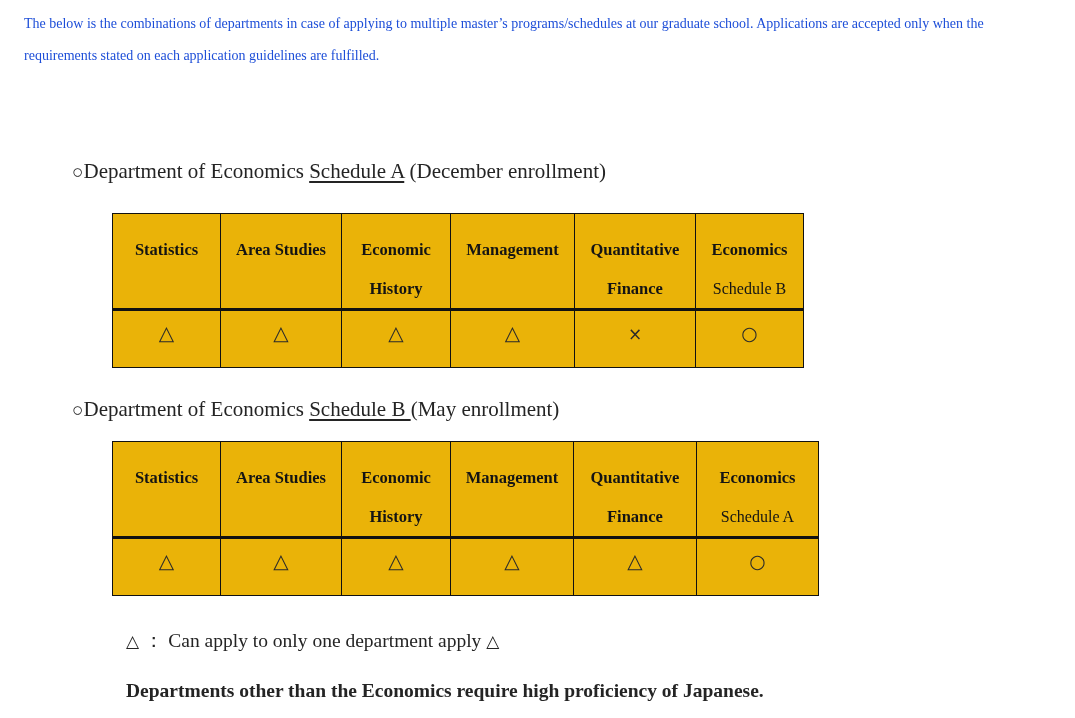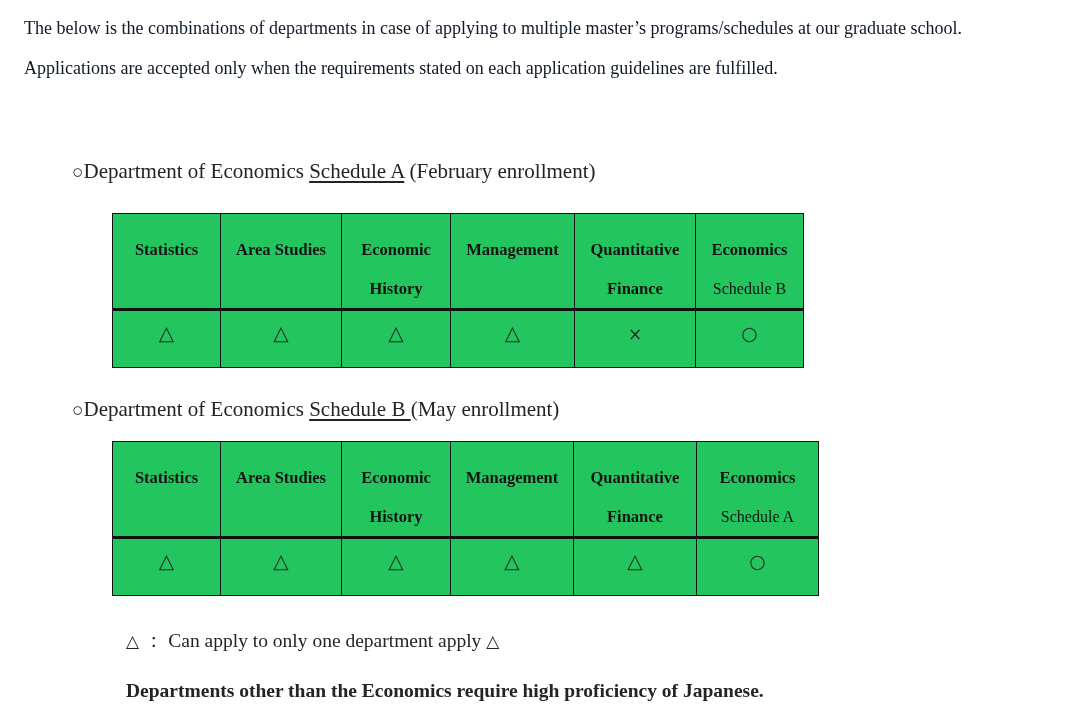--- a/index.html
+++ b/index.html
@@ -15,23 +15,23 @@
     overflow: hidden;
     position: relative;
   }
 
   
   .intro {
     position: absolute;
     left: 24px;
     top: 8px;
     width: 1000px;
-    font-size: 18px;
-    line-height: 40px;
-    color: #0f172a;
+    font-size: 14px;
+    line-height: 32px;
+    color: #1d4ed8;
   }
 
   
   .section-heading {
     position: absolute;
     font-size: 21px;
     line-height: 26px;
     color: #242424;
     white-space: nowrap;
   }
@@ -42,21 +42,21 @@
   .heading-underline {
     text-decoration: underline;
     text-underline-offset: 3px;
   }
 
   
   .combo-table {
     position: absolute;
     border-collapse: collapse;
     table-layout: fixed;
-    background: #22c55e;
+    background: #eab308;
   }
   .combo-table td {
     border: 1px solid #111;
     padding: 0;
     text-align: center;
     vertical-align: top;
     color: #141414;
   }
   .combo-table tr.header-row td {
     height: 90px;
@@ -100,21 +100,21 @@
     font-family: "DejaVu Sans", sans-serif;
     font-size: 17px;
   }
 </style>
 </head>
 <body>
 
 <div class="intro">The below is the combinations of departments in case of applying to multiple master’s programs/schedules at our graduate school. Applications are accepted only when the requirements stated on each application guidelines are fulfilled.</div>
 
 <div class="section-heading" style="left:72px; top:158px;">
-  <span class="heading-bullet">○</span><span>Department of Economics </span><span class="heading-underline">Schedule A</span><span> (February enrollment)</span>
+  <span class="heading-bullet">○</span><span>Department of Economics </span><span class="heading-underline">Schedule A</span><span> (December enrollment)</span>
 </div>
 
 <table class="combo-table" style="left:112px; top:213px; width:691px;">
   <colgroup>
     <col style="width:108px">
       <col style="width:121px">
       <col style="width:109px">
     <col style="width:124px">
       <col style="width:121px">
       <col style="width:108px">

